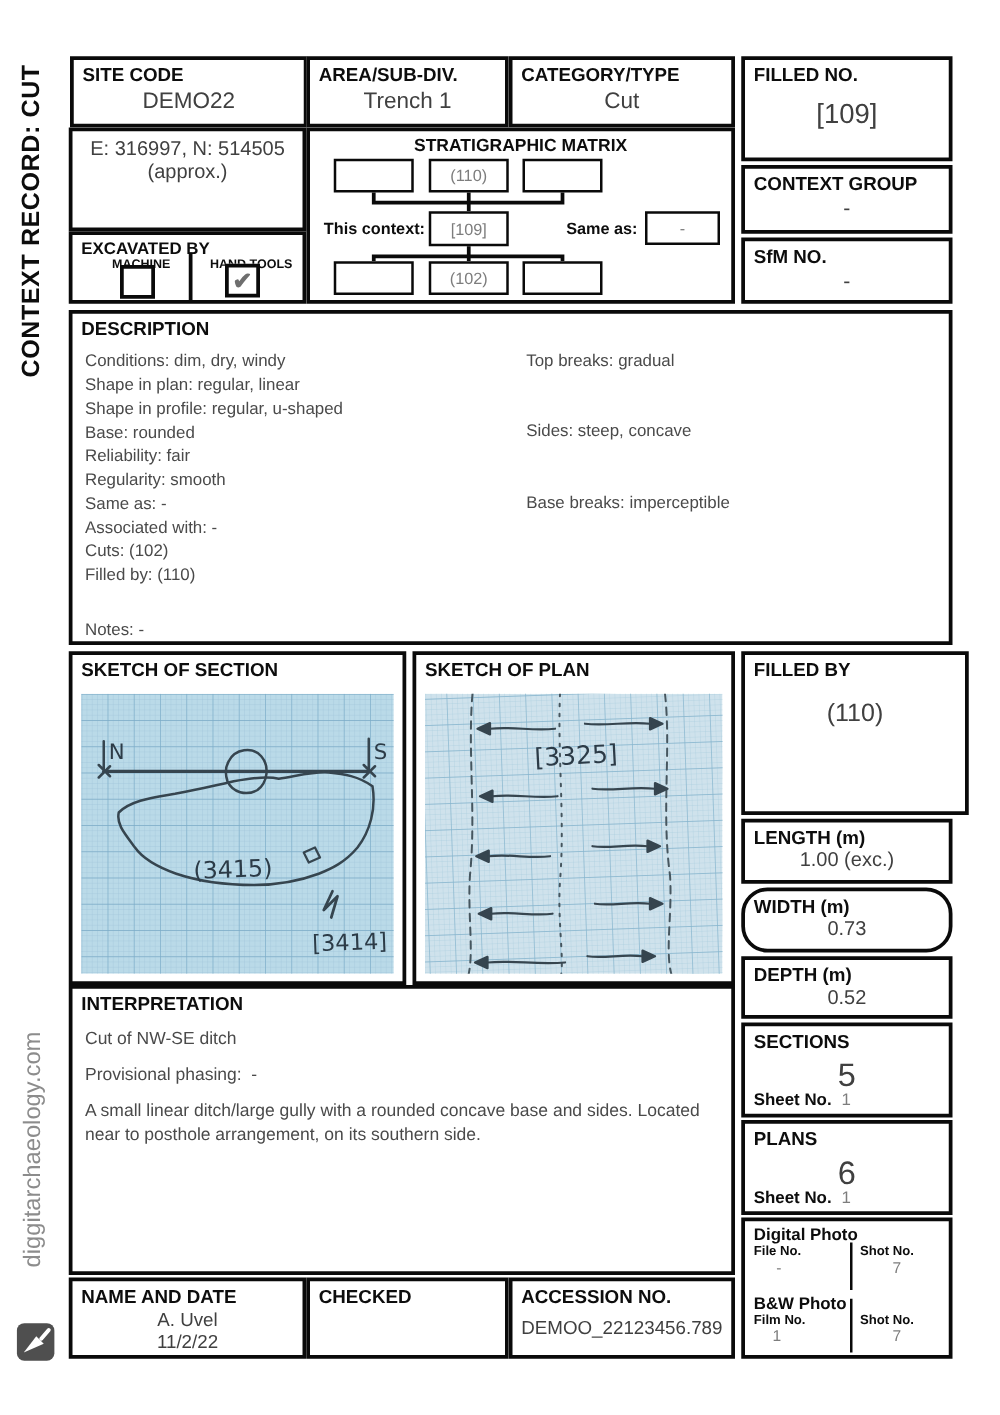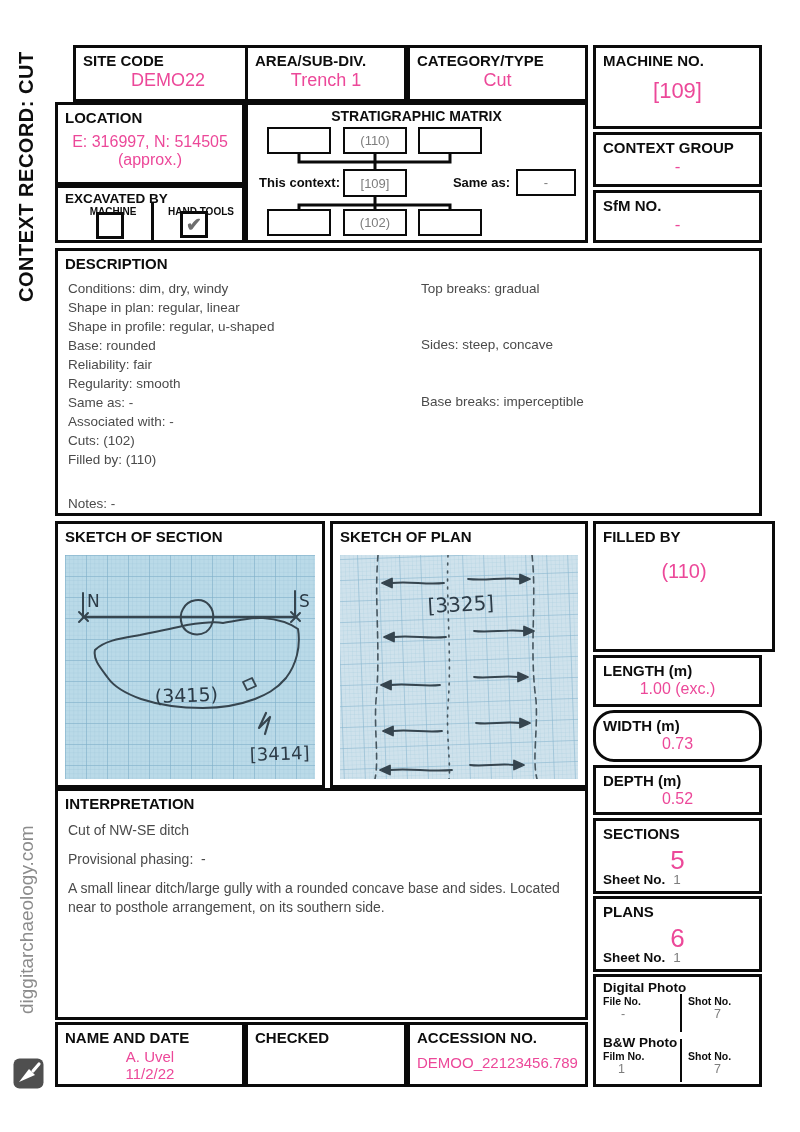--- a/index.html
+++ b/index.html
@@ -1,20 +1,20 @@
 <!DOCTYPE html>
 <html><head>
 <meta charset="utf-8">
 <style>
   html,body{margin:0;padding:0;background:#fff;}
   body{font-family:"Liberation Sans", sans-serif; -webkit-font-smoothing:antialiased;}
   #sheet{position:relative;width:800px;height:1132px;background:#fff;overflow:hidden;}
   .box{position:absolute;background:#fff;border:3px solid #0a0a0a;box-sizing:border-box;}
   .lbl{font-weight:bold;font-size:15px;color:#0d0d0d;padding:4px 7px 0 7px;line-height:18px;}
-  .val{color:#ec4899;text-align:center;}
+  .val{color:#404040;text-align:center;}
   .vtext{position:absolute;writing-mode:vertical-rl;transform:rotate(180deg);display:flex;align-items:center;justify-content:center;}
   .title-v{left:8px;top:42px;height:270px;width:36px;font-weight:bold;font-size:20px;color:#0d0d0d;letter-spacing:.5px;}
   .site-v{left:10px;top:786px;height:268px;width:34px;font-size:19px;color:#8c8c8c;}
   .mbox{position:absolute;background:#fff;border:2px solid #0a0a0a;box-sizing:border-box;display:flex;align-items:center;justify-content:center;font-size:13px;color:#7d7d7d;}
   .mlbl{position:absolute;font-weight:bold;font-size:13px;color:#0d0d0d;}
   .chkbox{position:absolute;width:28px;height:27px;border:3px solid #0a0a0a;box-sizing:border-box;background:#fff;display:flex;align-items:center;justify-content:center;font-size:19px;color:#6e6e6e;font-weight:bold;}
   .minilbl{position:absolute;font-weight:bold;font-size:10px;color:#0d0d0d;text-align:center;}
   .descline{font-size:13.5px;color:#4a4a4a;line-height:19px;}
   .photo-sec-lbl{font-weight:bold;font-size:13.5px;color:#0d0d0d;line-height:15px;}
   .photo-sub{font-weight:bold;font-size:10.5px;color:#0d0d0d;line-height:12px;}
@@ -28,39 +28,38 @@
 <div id="sheet">
 
   <div class="vtext title-v">CONTEXT RECORD: CUT</div>
   <div class="vtext site-v">diggitarchaeology.com</div>
   <svg style="position:absolute;left:13px;top:1058px" width="31" height="31" viewBox="0 0 31 31">
     <rect x="0.5" y="0.5" width="30" height="30" rx="6" fill="#4f4f4f"></rect>
     <path d="M6 24 L16 11 L22 17 Z" fill="#ffffff"></path>
     <line x1="20" y1="13" x2="26" y2="6" stroke="#ffffff" stroke-width="3.2" stroke-linecap="round"></line>
   </svg>
 
-  <div class="box" style="left:73px;top:45px;width:190px;height:57px;">
+  <div class="box" style="left:56px;top:45px;width:190px;height:57px;">
     <div class="lbl">SITE CODE</div>
     <div class="val" style="font-size:18px;">DEMO22</div>
   </div>
   <div class="box" style="left:245px;top:45px;width:162px;height:57px;">
     <div class="lbl">AREA/SUB-DIV.</div>
     <div class="val" style="font-size:18px;">Trench 1</div>
   </div>
   <div class="box" style="left:407px;top:45px;width:181px;height:57px;">
     <div class="lbl">CATEGORY/TYPE</div>
     <div class="val" style="font-size:18px;">Cut</div>
   </div>
   <div class="box" style="left:593px;top:45px;width:169px;height:84px;">
-    <div class="lbl">MACHINE NO.</div>
+    <div class="lbl">FILLED NO.</div>
     <div class="val" style="font-size:22px;margin-top:8px;">[109]</div>
   </div>
 
   <div class="box" style="left:55px;top:102px;width:190px;height:83px;">
-    <div class="lbl">LOCATION</div>
     <div class="val" style="font-size:16px;margin-top:6px;">E: 316997, N: 514505</div>
     <div class="val" style="font-size:16px;">(approx.)</div>
   </div>
 
   <div class="box" style="left:245px;top:102px;width:343px;height:141px;">
     <div style="position:absolute;left:0;right:0;top:3px;text-align:center;font-weight:bold;font-size:14px;color:#0d0d0d;">STRATIGRAPHIC MATRIX</div>
     <svg style="position:absolute;left:0;top:0;" width="337" height="135" viewBox="0 0 337 135">
       <path d="M51 48 V57 M202 48 V57 M49.5 57 H203.5 M127 48 V64 M127 91 V100 M49.5 100 H203.5 M51 100 V104 M202 100 V104 M127 100 V104" stroke="#0a0a0a" stroke-width="3" fill="none"></path>
     </svg>
     <div class="mbox" style="left:19px;top:22px;width:64px;height:27px;"></div>

